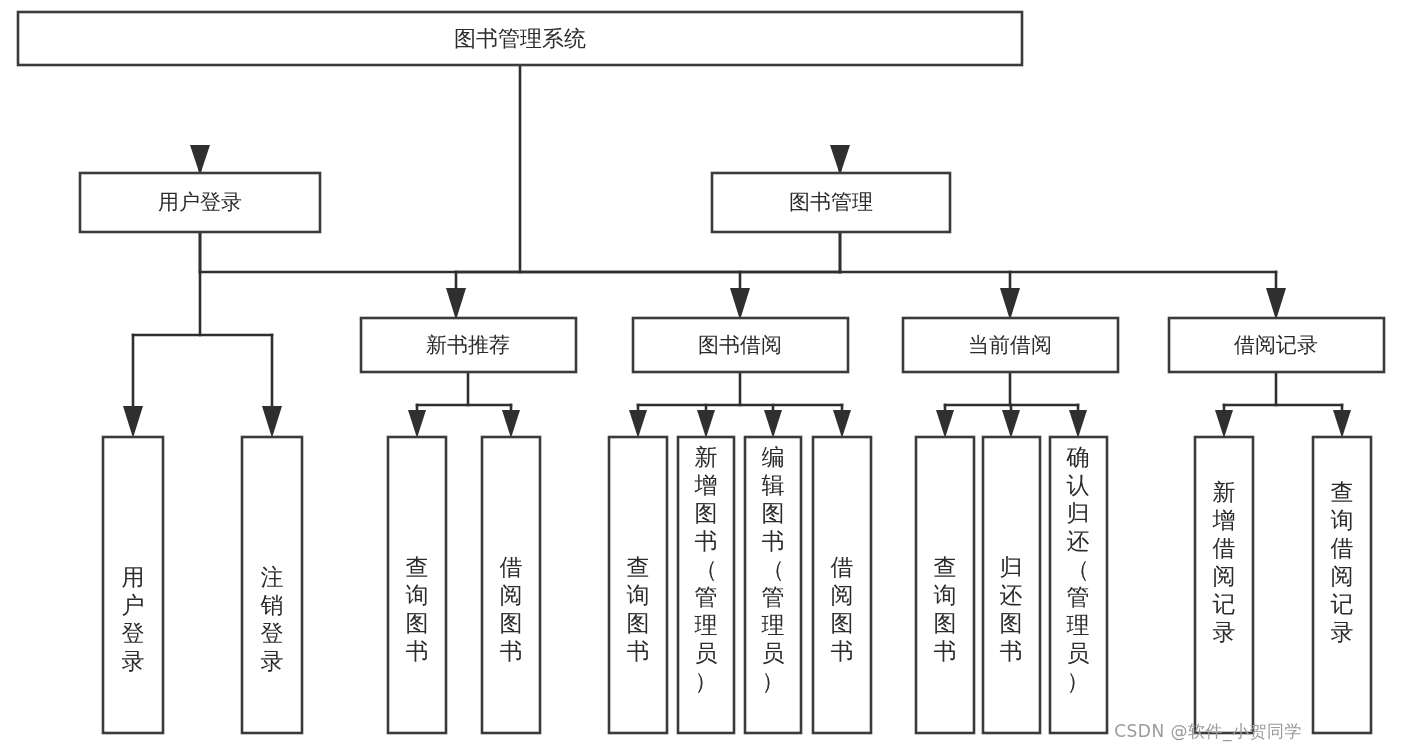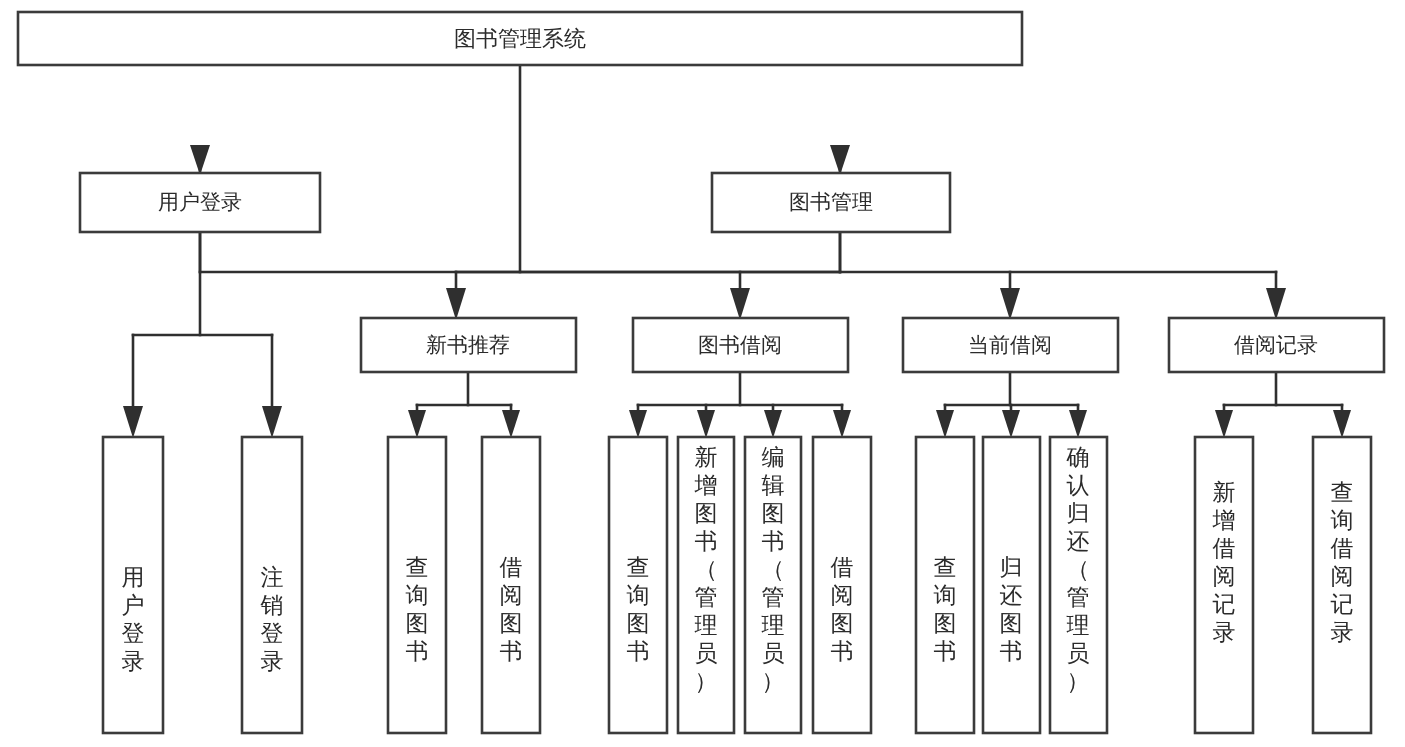--- a/index.html
+++ b/index.html
@@ -222,13 +222,14 @@
       <rect class="node-rect" x="1195" y="437" width="58" height="296"></rect>
       <text class="vlabel" x="1224" y="500"><tspan x="1224" dy="0">新</tspan><tspan x="1224" dy="28">增</tspan><tspan x="1224" dy="28">借</tspan><tspan x="1224" dy="28">阅</tspan><tspan x="1224" dy="28">记</tspan><tspan x="1224" dy="28">录</tspan></text>
     </g>
     <g>
       <rect class="node-rect" x="1313" y="437" width="58" height="296"></rect>
       <text class="vlabel" x="1342" y="500"><tspan x="1342" dy="0">查</tspan><tspan x="1342" dy="28">询</tspan><tspan x="1342" dy="28">借</tspan><tspan x="1342" dy="28">阅</tspan><tspan x="1342" dy="28">记</tspan><tspan x="1342" dy="28">录</tspan></text>
     </g>
 
   </svg>
 
+  <div id="watermark">CSDN @软件_小贺同学</div>
 </div>
 
 </body></html>

